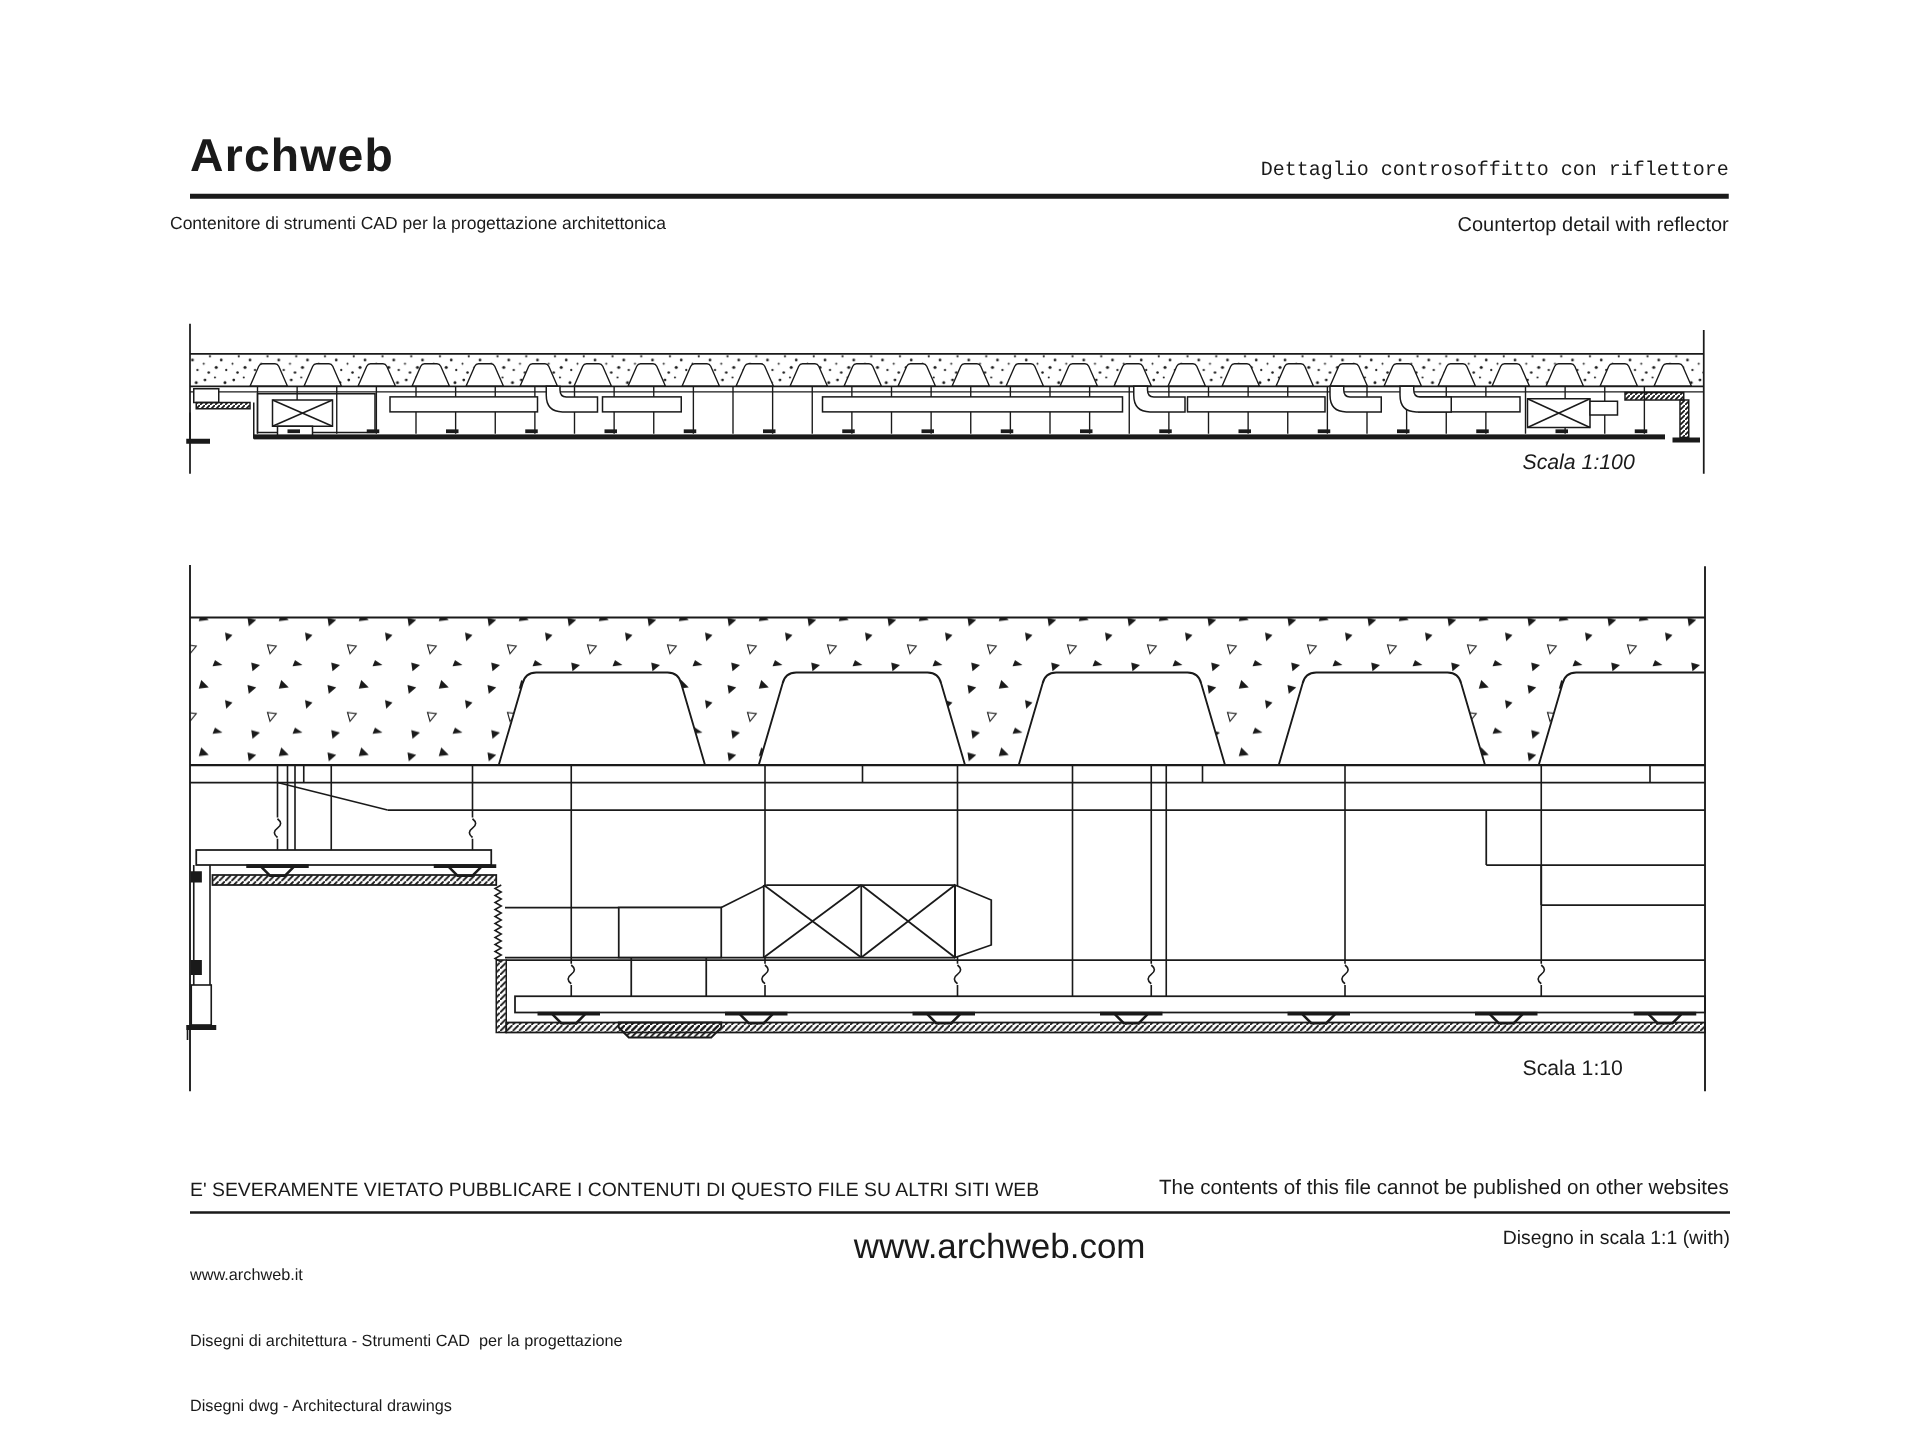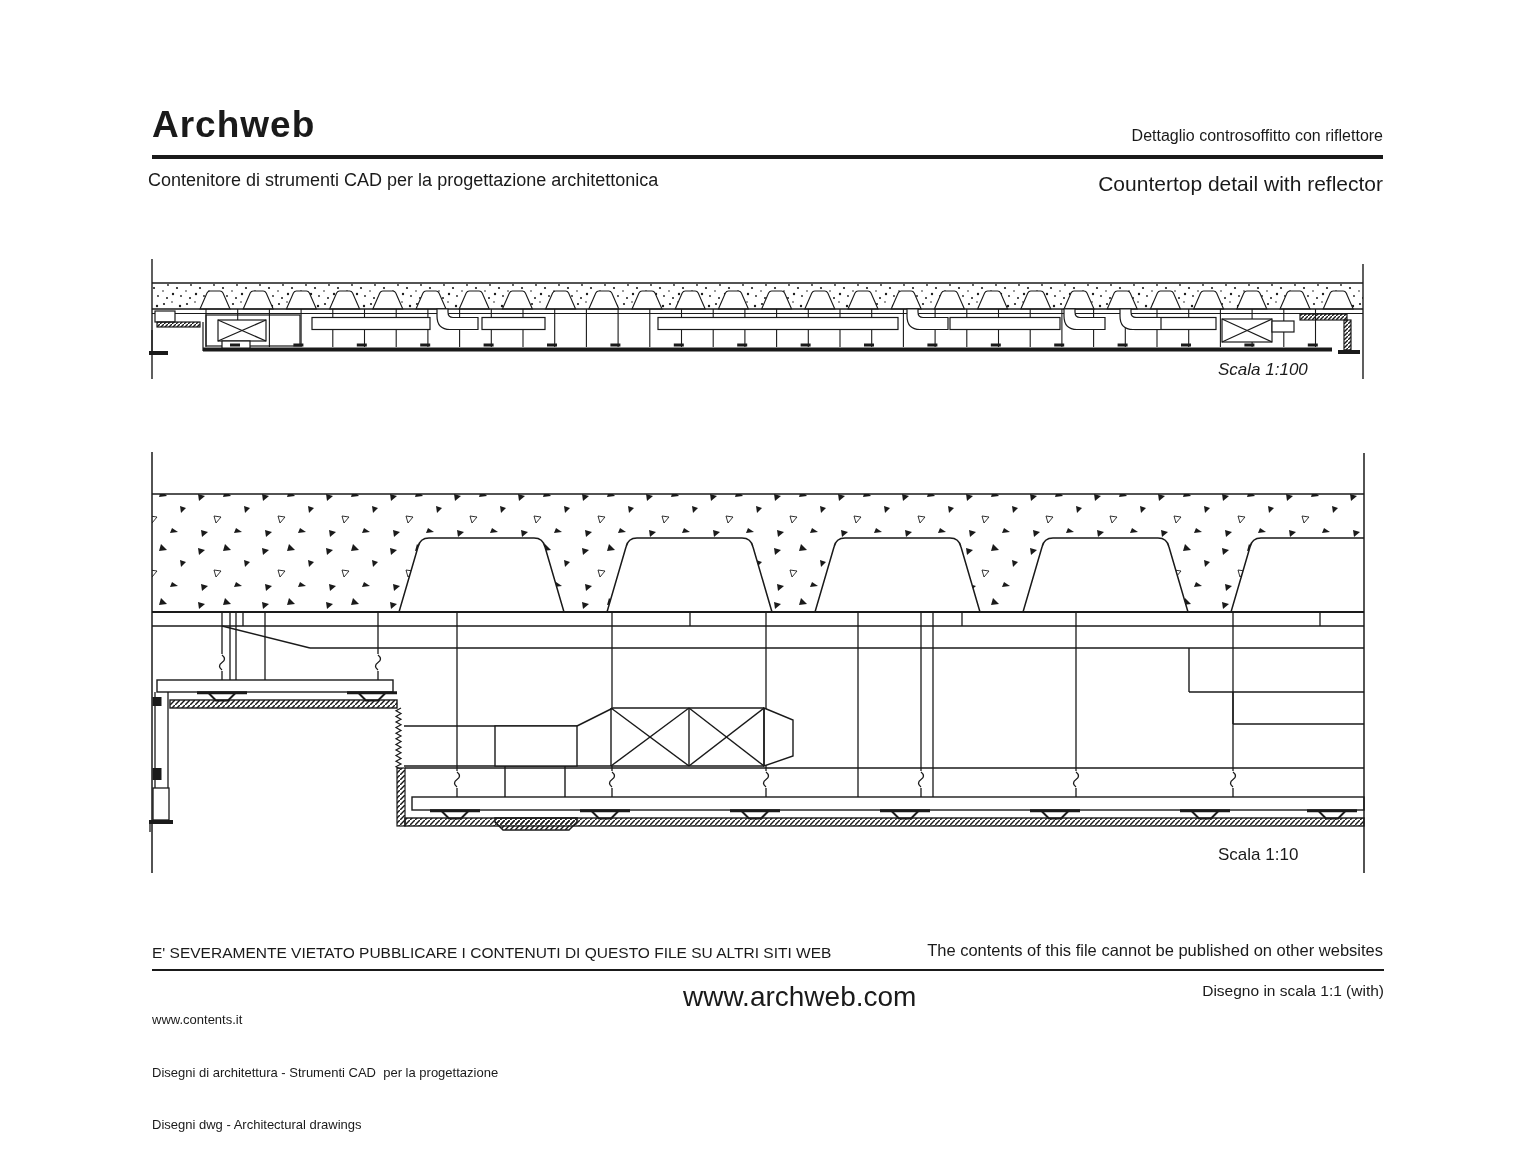--- a/index.html
+++ b/index.html
@@ -1,23 +1,23 @@
 <!DOCTYPE html>
 <html><head>
 <meta charset="utf-8">
 <style>
   html,body{margin:0;padding:0;background:#fff;}
   .page{position:relative;width:1536px;height:1157px;background:#fff;overflow:hidden;
         font-family:"Liberation Sans",sans-serif;color:#1a1a1a;}
   .abs{position:absolute;}
   .logo{left:152px;top:104px;font-size:37px;font-weight:700;letter-spacing:1px;}
-  .title-it{right:153px;top:127px;font-size:16px;}
+  .title-it{right:153px;top:127px;font-size:16px;font-family:Liberation Mono, monospace;}
   .hrule{left:152px;top:155px;width:1231px;height:4px;background:#1a1a1a;}
-  .subtitle{left:148px;top:170px;font-size:18px;}
-  .title-en{right:153px;top:172px;font-size:21px;}
+  .subtitle{left:136px;top:170px;font-size:14px;}
+  .title-en{right:153px;top:172px;font-size:16px;}
   .scale-label{font-size:17px;}
   .scale-100{left:1218px;top:360px;font-style:italic;}
   .scale-20{left:1218px;top:845px;}
   .warning-it{left:152px;top:944px;font-size:15.5px;}
   .warning-en{right:153px;top:941px;font-size:16.5px;}
   .frule{left:152px;top:969px;width:1232px;height:2px;background:#1a1a1a;}
   .fblock{left:152px;top:976px;font-size:13px;line-height:17.5px;white-space:pre;}
   .fcenter{left:683px;top:981px;font-size:28px;}
   .fright{right:152px;top:982px;font-size:15.5px;}
   svg{position:absolute;}
@@ -344,21 +344,21 @@
       <line x1="152" y1="452" x2="152" y2="873"></line>
       <line x1="1364" y1="453" x2="1364" y2="873"></line>
     </g>
   </svg>
   <div class="abs scale-label scale-20">Scala 1:10</div>
 
   <div class="abs warning-en">The contents of this file cannot be published on other websites</div>
   <div class="abs warning-it">E' SEVERAMENTE VIETATO PUBBLICARE I CONTENUTI DI QUESTO FILE SU ALTRI SITI WEB</div>
   <div class="abs frule"></div>
   <div class="abs fblock">
-    <div>www.contents.it</div>
+    <div>www.archweb.it</div>
     <div>Disegni di architettura - Strumenti CAD  per la progettazione</div>
     <div>Disegni dwg - Architectural drawings</div>
     
   </div>
   <div class="abs fcenter">www.archweb.com</div>
   <div class="abs fright">Disegno in scala 1:1 (with)</div>
 
 </div>
 
 </body></html>

